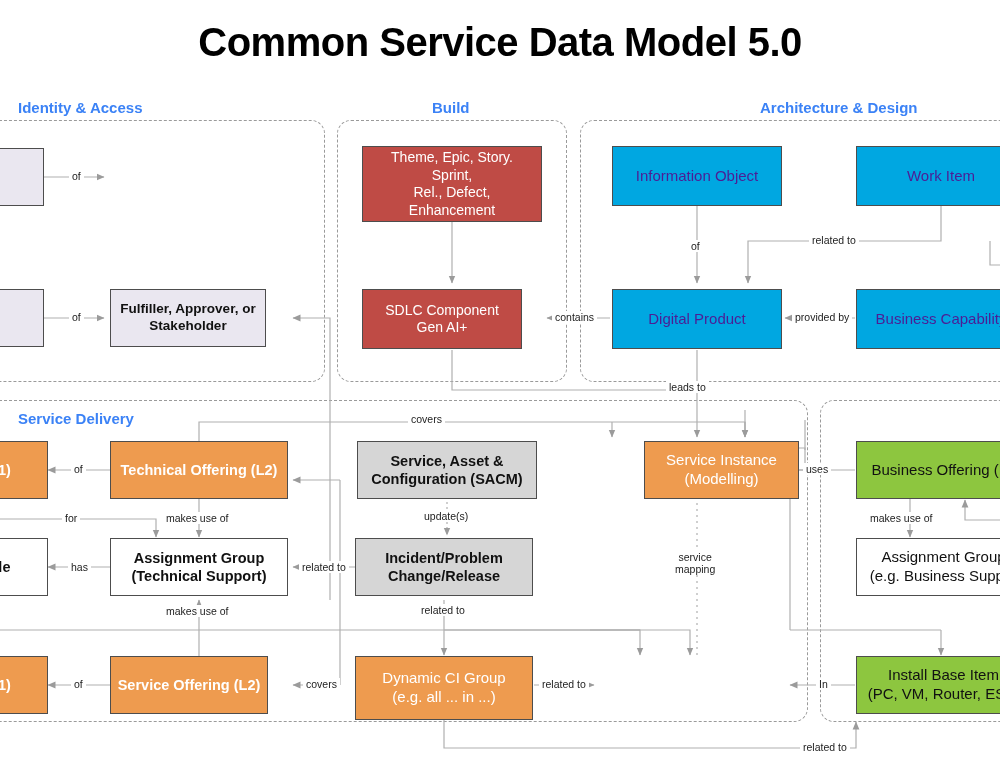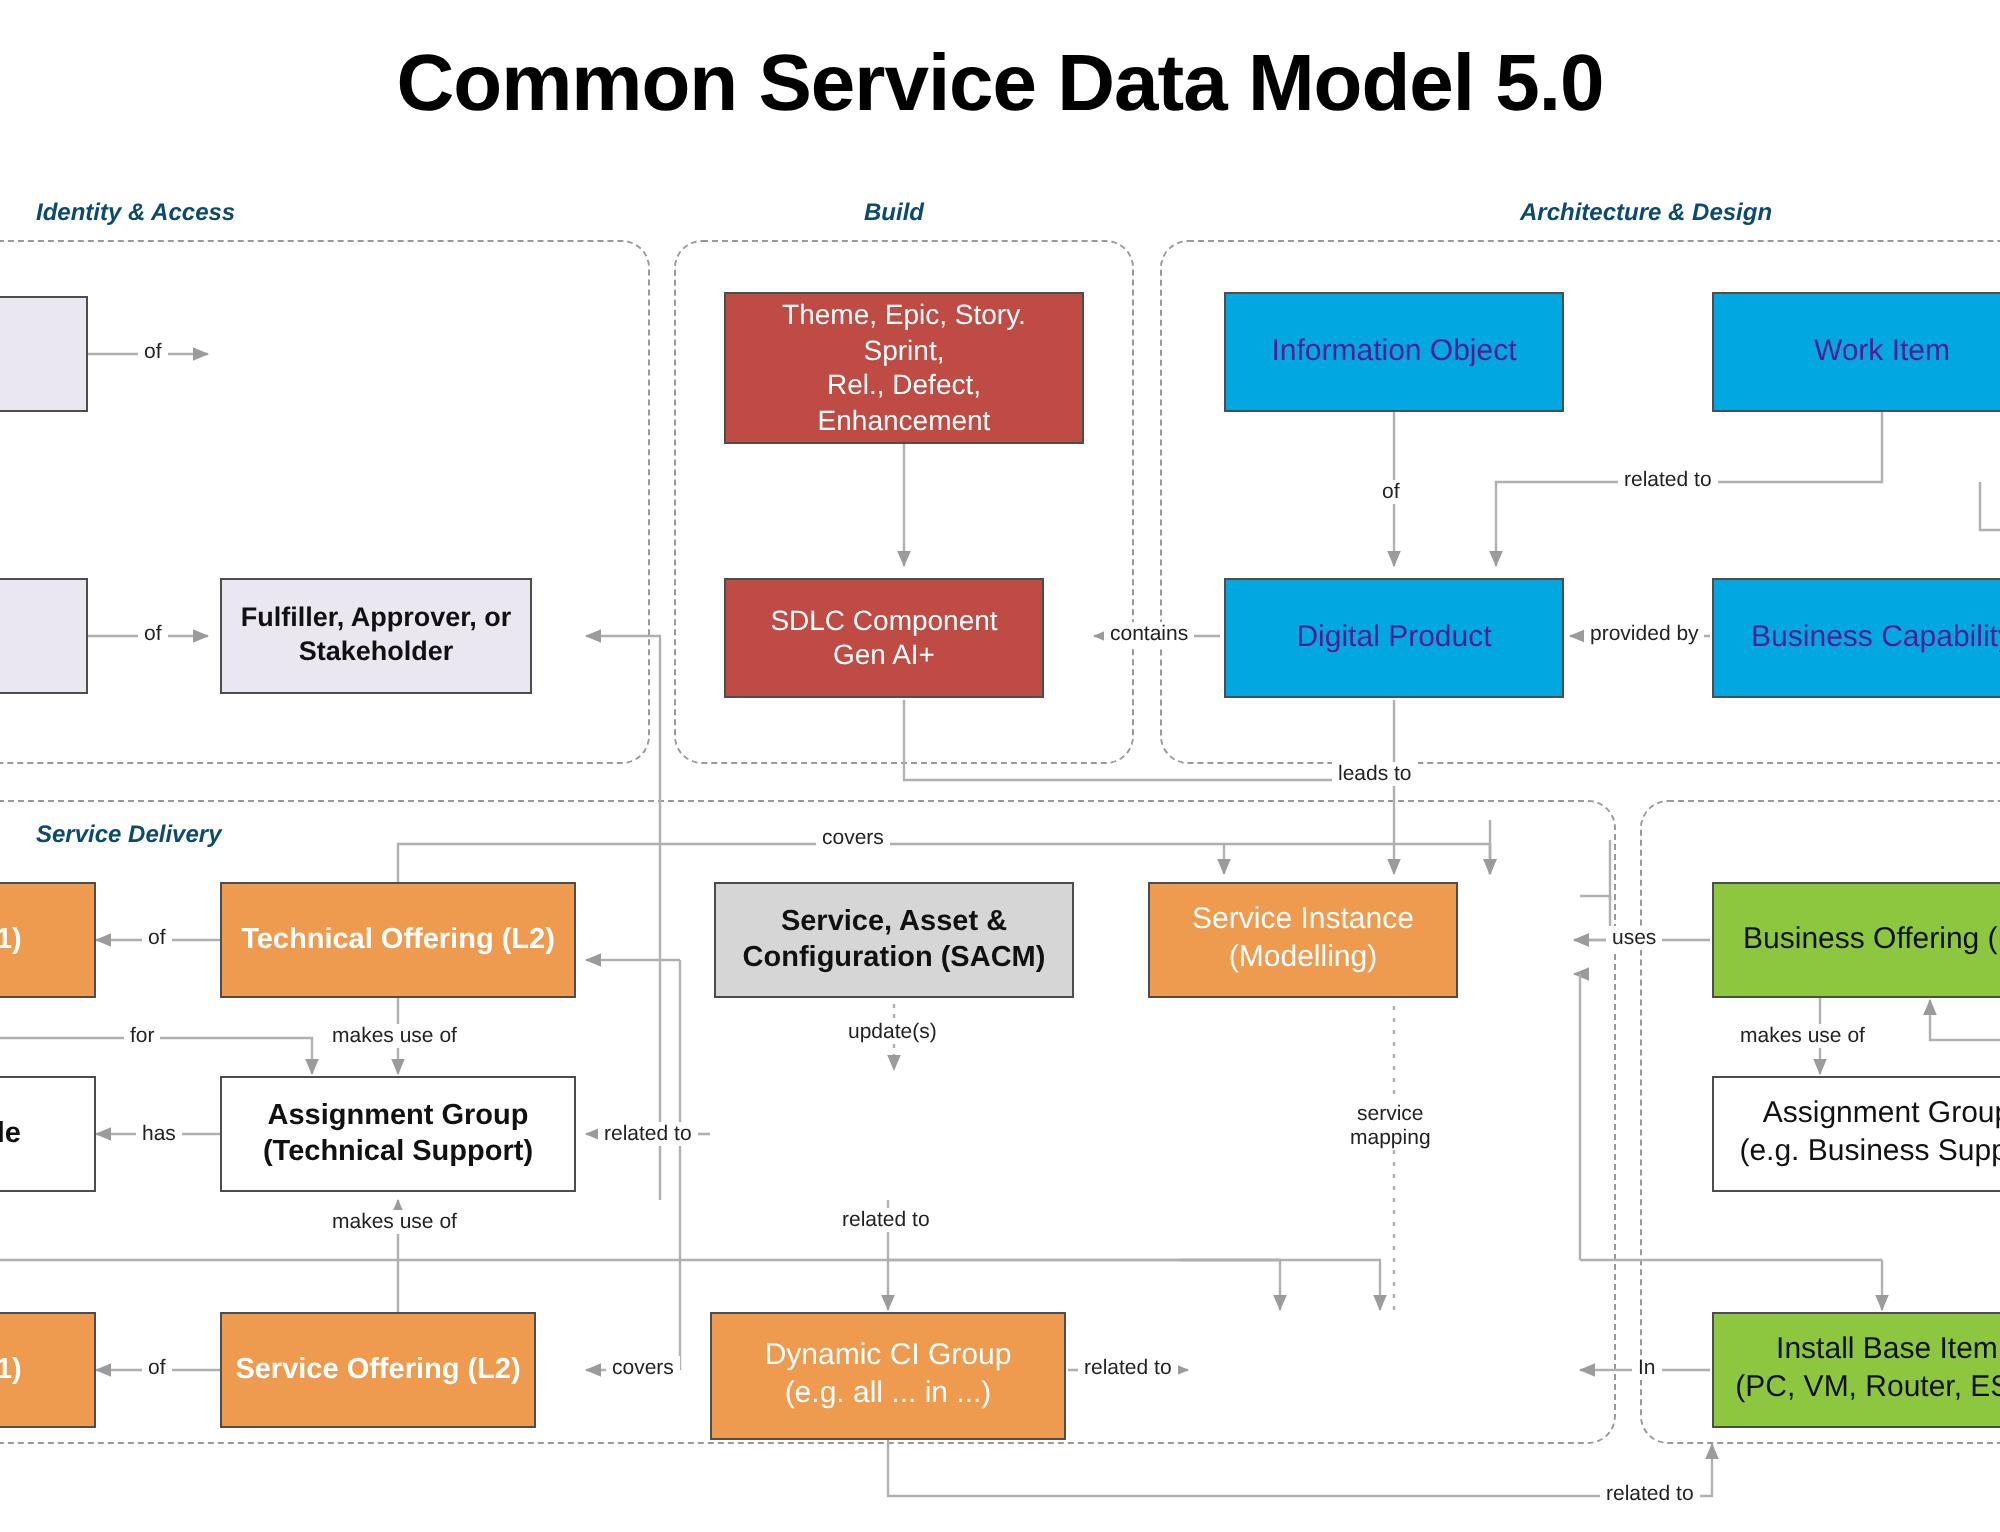--- a/index.html
+++ b/index.html
@@ -37,25 +37,24 @@
   
   .group {
     position: absolute;
     border: 1.4px dashed #9a9a9a;
     border-radius: 14px;
     background: transparent;
   }
 
   .group-label {
     position: absolute;
-    font-size: 12px;
+    font-size: 15px;
     font-weight: bold;
-    color: #0c4a6e;
+    color: #3b82f6;
     white-space: nowrap;
-    font-style: italic;
   }
 
   
   .node {
     position: absolute;
     border: 1.6px solid #4d4d4d;
     display: flex;
     align-items: center;
     justify-content: center;
     text-align: center;
@@ -223,30 +222,34 @@
   <div class="node n-orng" style="left:-48px; top:441px; width:96px; height:58px;">
     <span class="lbl">L1)</span>
   </div>
   <div class="node n-orng" style="left:110px; top:441px; width:178px; height:58px;">
     <span class="lbl">Technical Offering (L2)</span>
   </div>
   <div class="node n-grey" style="left:357px; top:441px; width:180px; height:58px;">
     <span class="lbl">Service, Asset &amp;
 Configuration (SACM)</span>
   </div>
-  <div class="node n-orng2" style="left:574px; top:441px; width:155px; height:58px;">
+  <div class="node n-orng2" style="left:644px; top:441px; width:155px; height:58px;">
     <span class="lbl">Service Instance
 (Modelling)</span>
   </div>
   <div class="node n-white" style="left:-48px; top:538px; width:96px; height:58px;">
     <span class="lbl">ole</span>
   </div>
   <div class="node n-white" style="left:110px; top:538px; width:178px; height:58px;">
     <span class="lbl">Assignment Group
 (Technical Support)</span>
+  </div>
+  <div class="node n-grey" style="left:355px; top:538px; width:178px; height:58px;">
+    <span class="lbl">Incident/Problem
+Change/Release</span>
   </div>
   <div class="node n-orng" style="left:-48px; top:656px; width:96px; height:58px;">
     <span class="lbl">L1)</span>
   </div>
   <div class="node n-orng" style="left:110px; top:656px; width:158px; height:58px;">
     <span class="lbl">Service Offering (L2)</span>
   </div>
   <div class="node n-orng2" style="left:355px; top:656px; width:178px; height:64px;">
     <span class="lbl">Dynamic CI Group
 (e.g. all ... in ...)</span>

